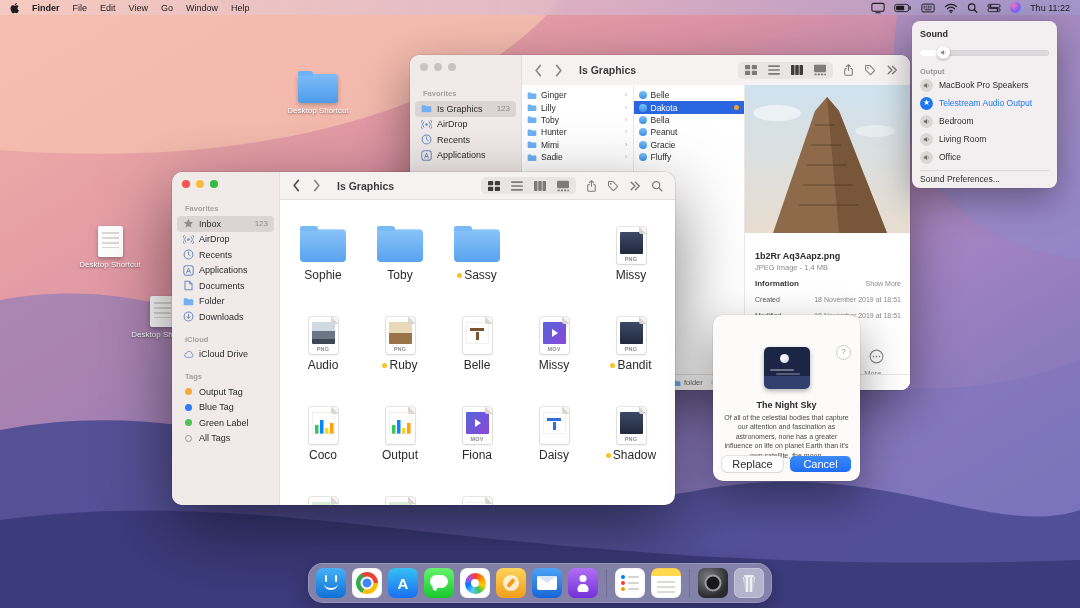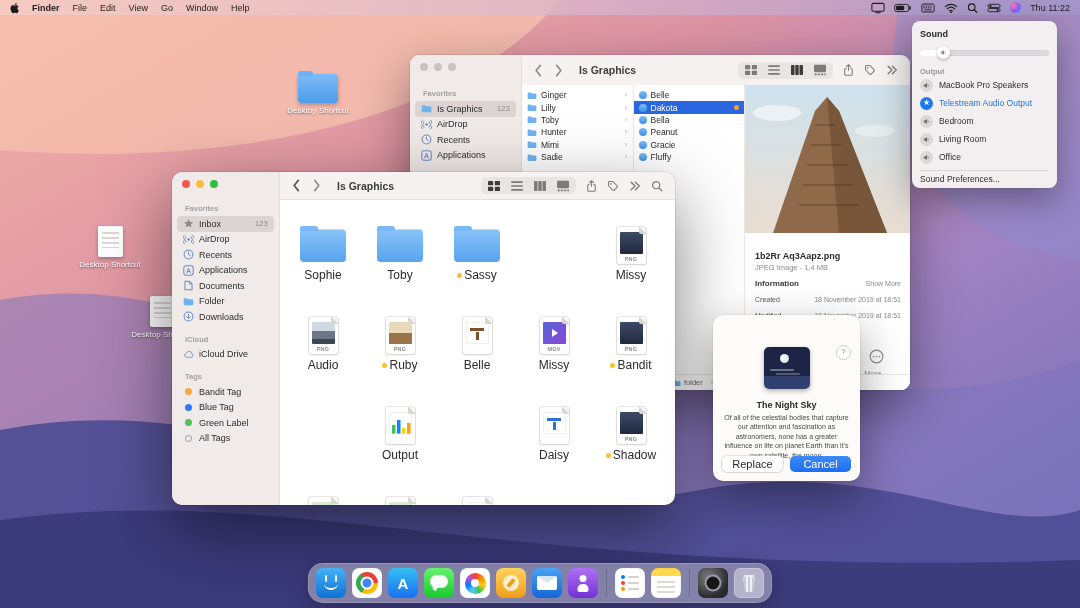--- a/index.html
+++ b/index.html
@@ -759,21 +759,21 @@
         <span class="sb-ic">
             <svg>
               <use href="#i-cloud"></use>
             </svg>
           </span>
         <span>iCloud Drive</span>
       </div>
       <div class="sb-section">Tags</div>
       <div class="sb-item">
         <span class="tag-ring" style="background:#f7a93b"></span>
-        <span>Bandit Tag</span>
+        <span>Output Tag</span>
       </div>
       <div class="sb-item">
         <span class="tag-ring" style="background:#2f7cf6"></span>
         <span>Blue Tag</span>
       </div>
       <div class="sb-item">
         <span class="tag-ring" style="background:#53c156"></span>
         <span>Green Label</span>
       </div>
       <div class="sb-item">
@@ -914,28 +914,47 @@
       <div class="icn">
           <div class="icon-doc">
             <div class="thumb t-dark"></div>
             <div class="fold"></div>
             <span class="ext">PNG</span>
           </div>
         </div>
       <div class="lbl"><span class="tagdot"></span><span>Bandit</span></div>
     </div>
 
+    <div class="cell" style="left:116px;top:232px">
+      <div class="icn">
+          <div class="icon-doc">
+            <div class="thumb t-chart"></div>
+            <div class="fold"></div>
+          </div>
+        </div>
+      <div class="lbl"><span>Coco</span></div>
+    </div>
     <div class="cell" style="left:193px;top:232px">
       <div class="icn">
           <div class="icon-doc">
             <div class="thumb t-chart"></div>
             <div class="fold"></div>
           </div>
         </div>
       <div class="lbl"><span>Output</span></div>
+    </div>
+    <div class="cell" style="left:270px;top:232px">
+      <div class="icn">
+          <div class="icon-doc">
+            <div class="thumb t-mov"></div>
+            <div class="fold"></div>
+            <span class="ext">MOV</span>
+          </div>
+        </div>
+      <div class="lbl"><span>Fiona</span></div>
     </div>
     <div class="cell" style="left:347px;top:232px">
       <div class="icn">
           <div class="icon-doc">
             <div class="thumb t-key2"></div>
             <div class="fold"></div>
           </div>
         </div>
       <div class="lbl"><span>Daisy</span></div>
     </div>

